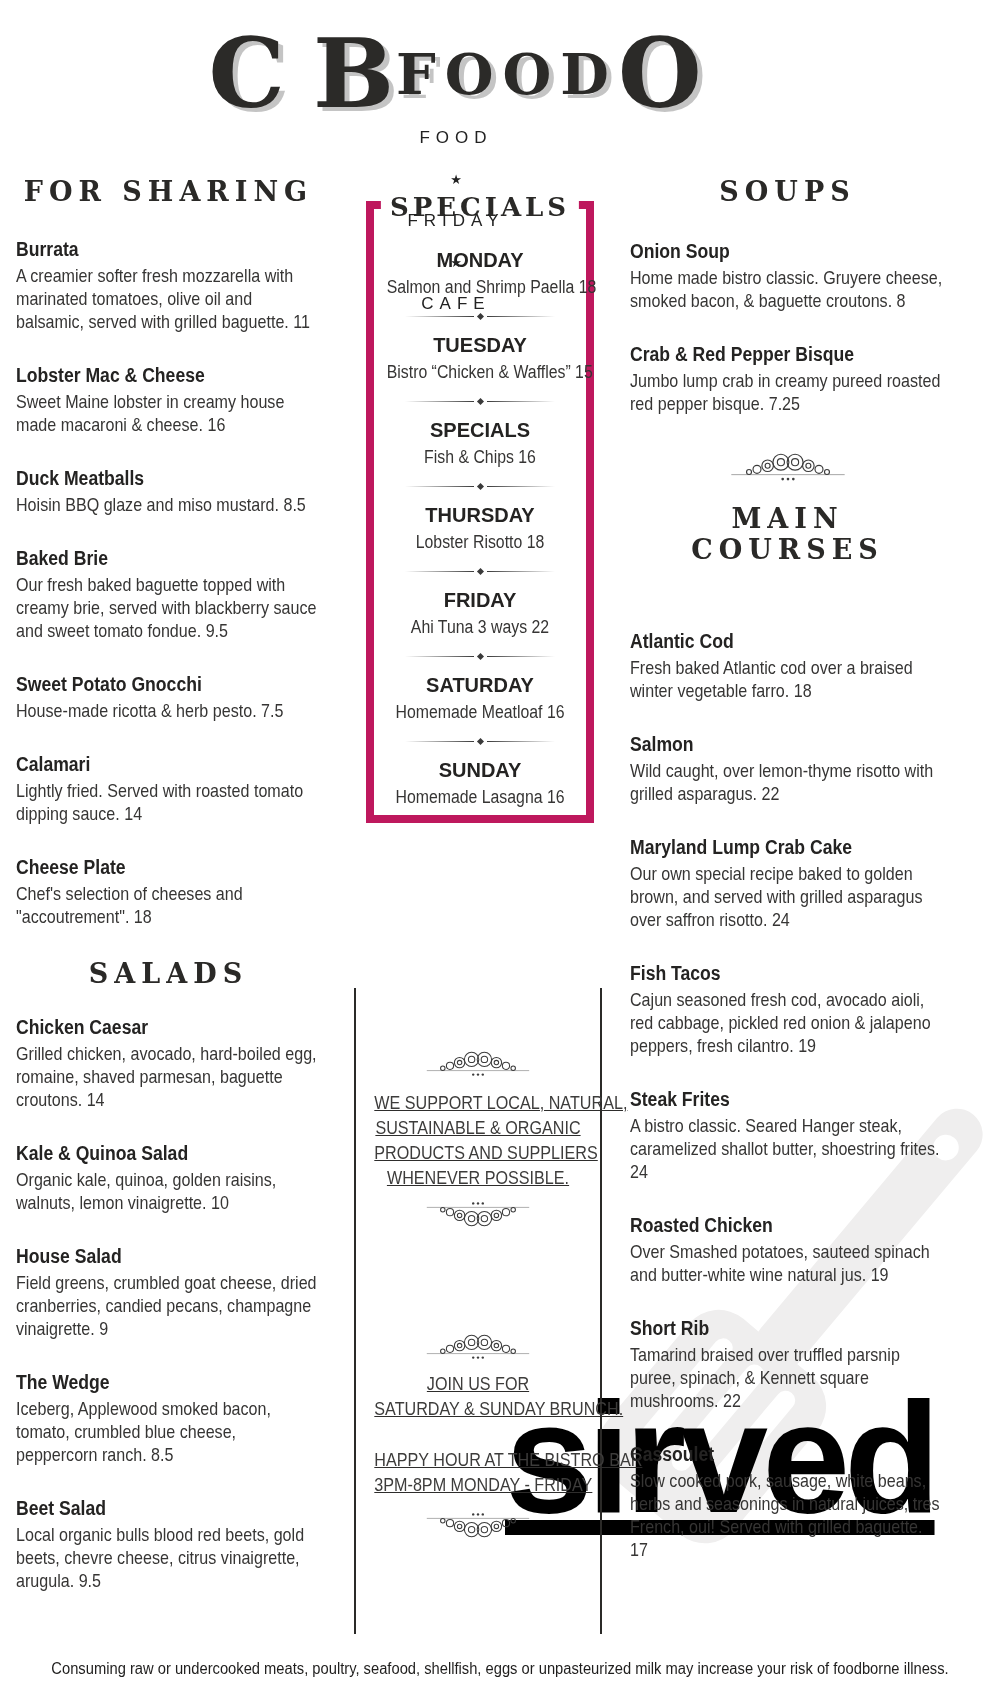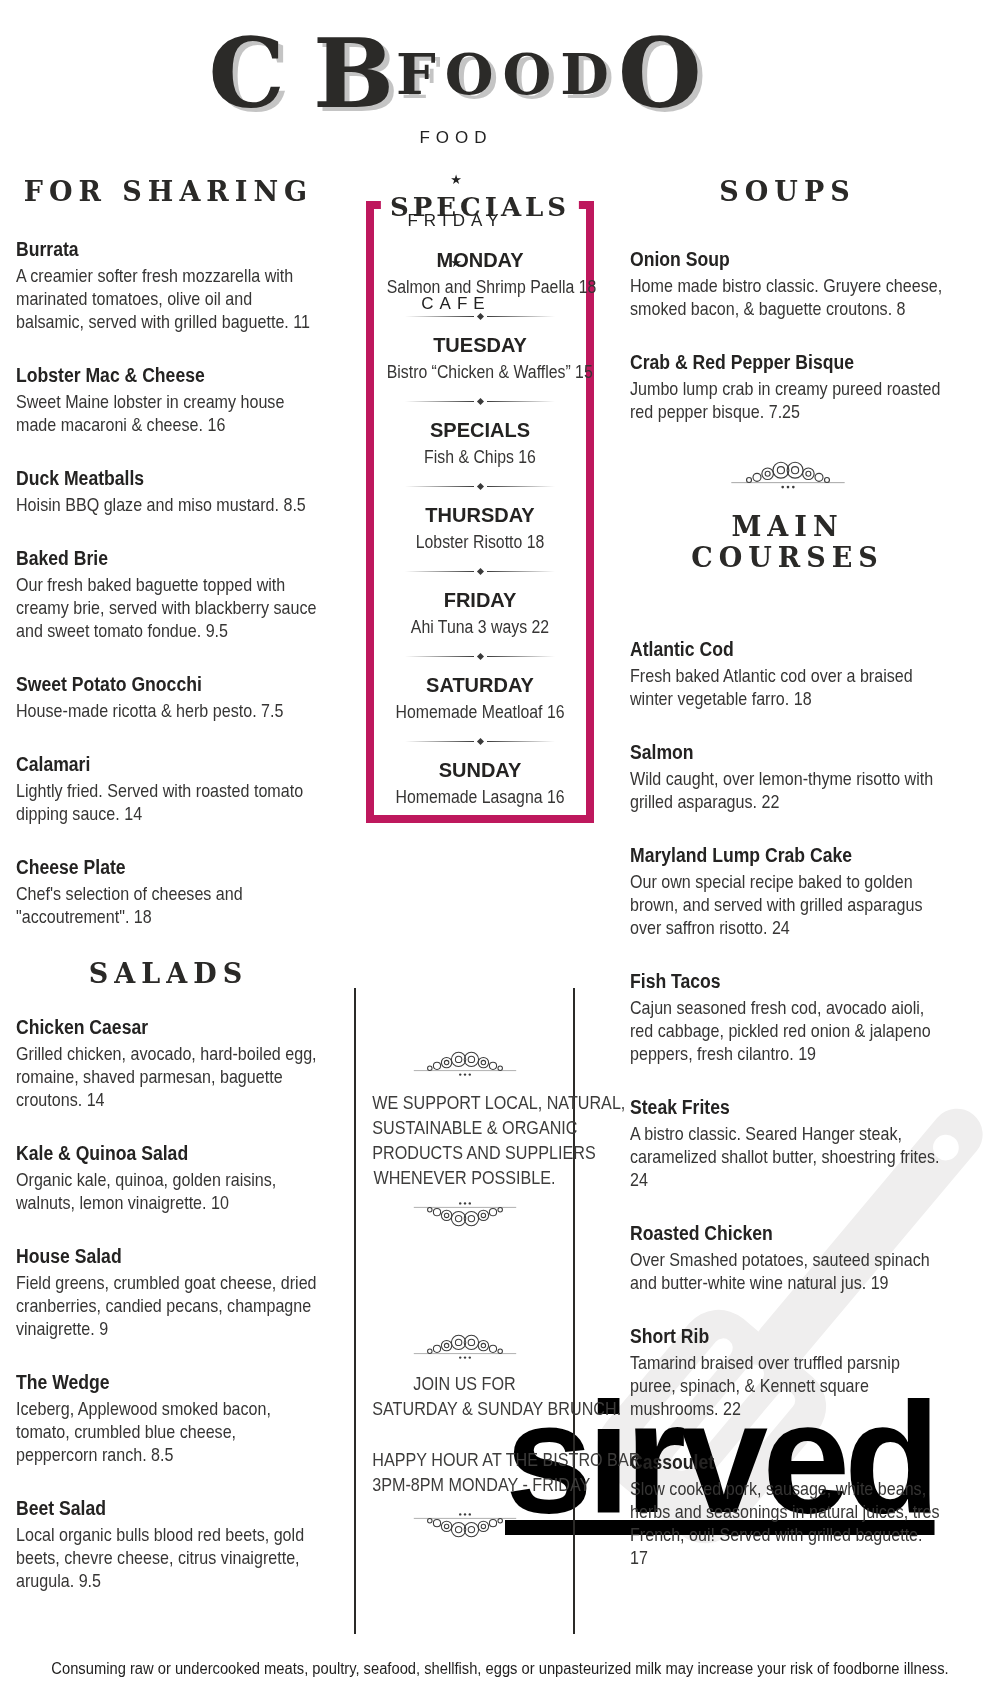--- a/index.html
+++ b/index.html
@@ -26,21 +26,21 @@
 
   
   .heading{font-family:"DejaVu Serif",serif;font-weight:bold;font-size:27px;
            letter-spacing:6px;text-align:center;color:#2a2927;margin:0;}
 
   
   .col-left{position:absolute;left:16px;top:176px;width:305px;z-index:1;}
   .col-right{position:absolute;left:630px;top:176px;width:315px;z-index:1;}
   .col-left .heading{margin-bottom:30px;}
   .heading.salads{margin-bottom:26px;}
-  .heading.soups{margin-bottom:40px;}
+  .heading.soups{margin-bottom:32px;}
   .heading.mains{margin-bottom:64px;}
 
   .menu-item{margin-bottom:30px;}
   .menu-item h3{margin:0 0 2px 0;font-size:20px;line-height:25px;color:#242322;
                 transform:scaleX(0.88);transform-origin:left top;width:114%;white-space:nowrap;}
   .menu-item p{margin:0;font-size:19px;line-height:23px;color:#363534;
                transform:scaleX(0.847);transform-origin:left top;width:118%;}
 
   
   .specials-box{position:absolute;left:366px;top:201px;width:228px;height:622px;z-index:1;
@@ -50,23 +50,23 @@
                   font-size:26px;letter-spacing:4px;color:#2a2927;white-space:nowrap;}
   .sp-day{font-size:20px;font-weight:bold;color:#242322;line-height:23px;}
   .sp-item{font-size:18px;color:#363534;line-height:22px;margin-top:4px;white-space:nowrap;
            transform:scaleX(0.88);transform-origin:center top;}
   .sp-div{display:flex;align-items:center;justify-content:center;width:150px;margin:16px auto 15px auto;}
   .sp-div .l{flex:1;height:1px;background:linear-gradient(to right,rgba(0,0,0,0),#3a3a3a);}
   .sp-div .r{flex:1;height:1px;background:linear-gradient(to left,rgba(0,0,0,0),#3a3a3a);}
   .sp-div .d{width:5px;height:5px;background:#3a3a3a;transform:rotate(45deg);margin:0 4px;}
 
   
-  .promo{position:absolute;left:354px;top:988px;width:221px;height:646px;z-index:1;
+  .promo{position:absolute;left:354px;top:988px;width:248px;height:646px;z-index:1;
          border-left:2px solid #2b2a28;border-right:2px solid #2b2a28;box-sizing:border-box;
-         text-align:center;}
+         text-align:center;text-decoration:underline;}
   .promo-line{font-size:19px;line-height:25px;color:#3d3c3b;white-space:nowrap;
               transform:scaleX(0.85);transform-origin:center top;}
   .orn{display:block;margin:0 auto;}
   .orn.flip{transform:scaleY(-1);}
   .orn.o1{margin-top:56px;margin-bottom:12px;}
   .orn.o2{margin-top:10px;}
   .orn.o3{margin-top:93px;margin-bottom:10px;}
   .orn.o4{margin-top:14px;}
   .gap26{height:26px;}
 

